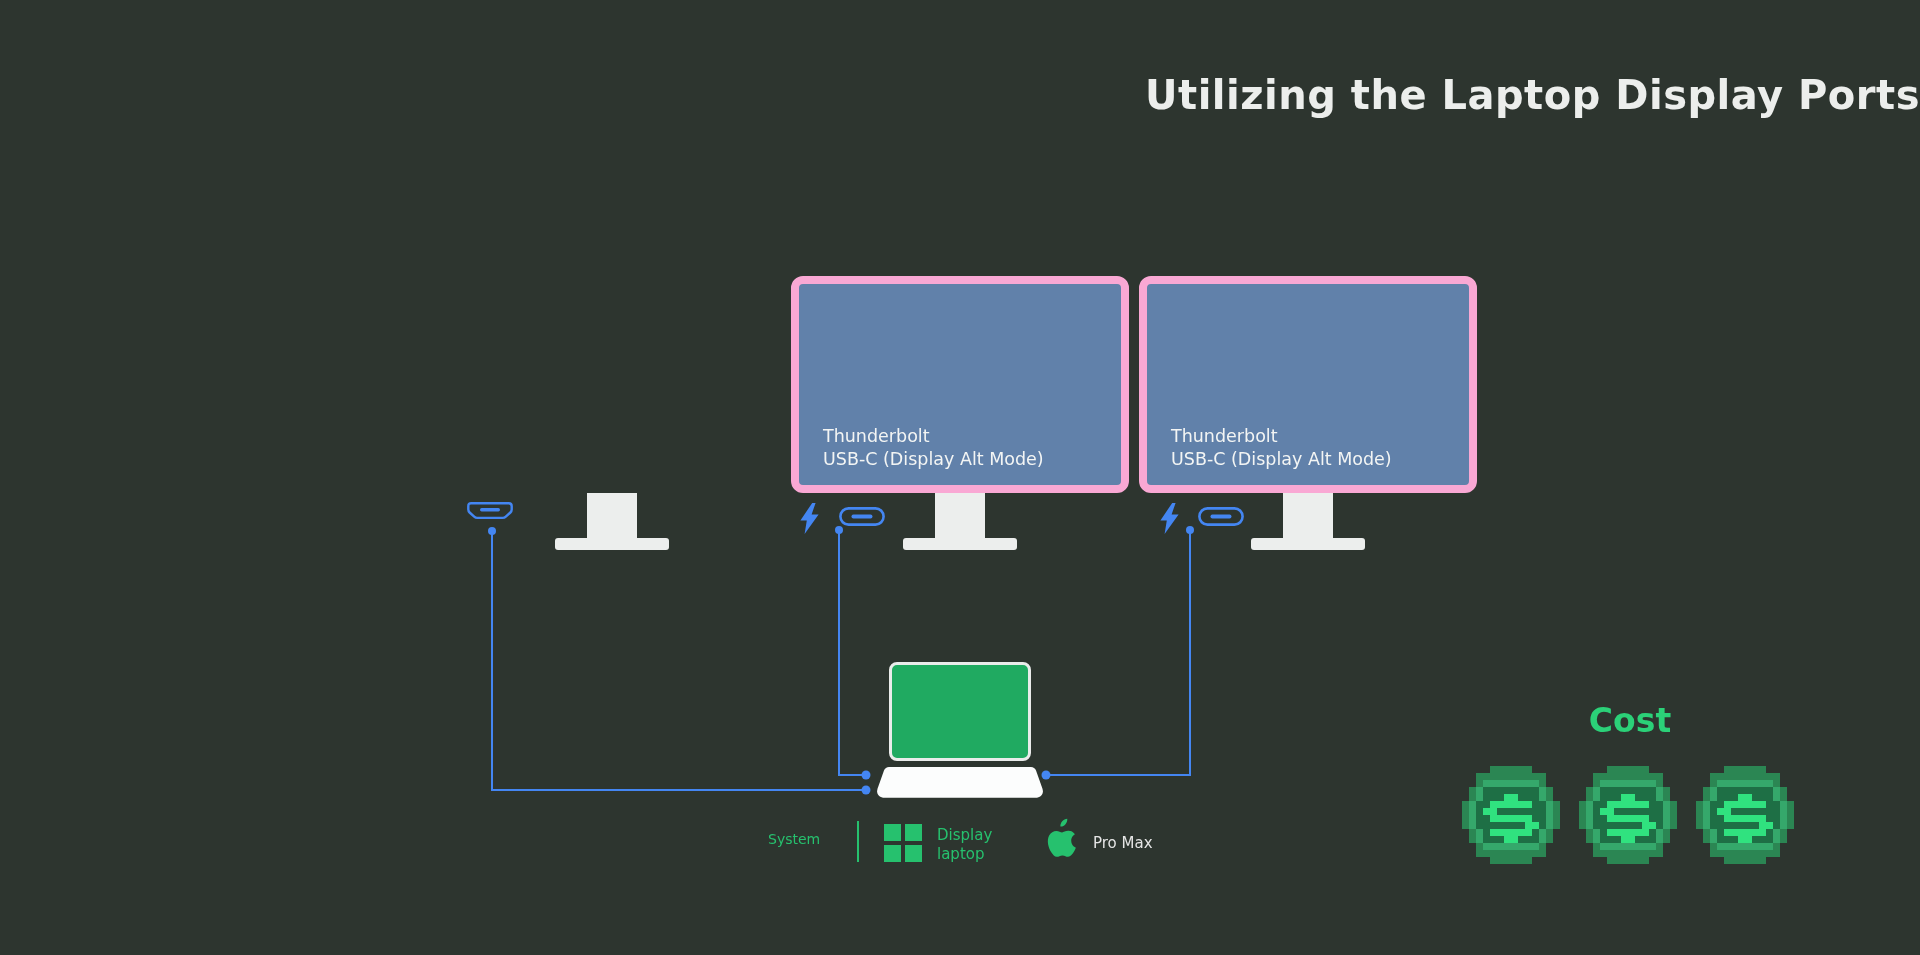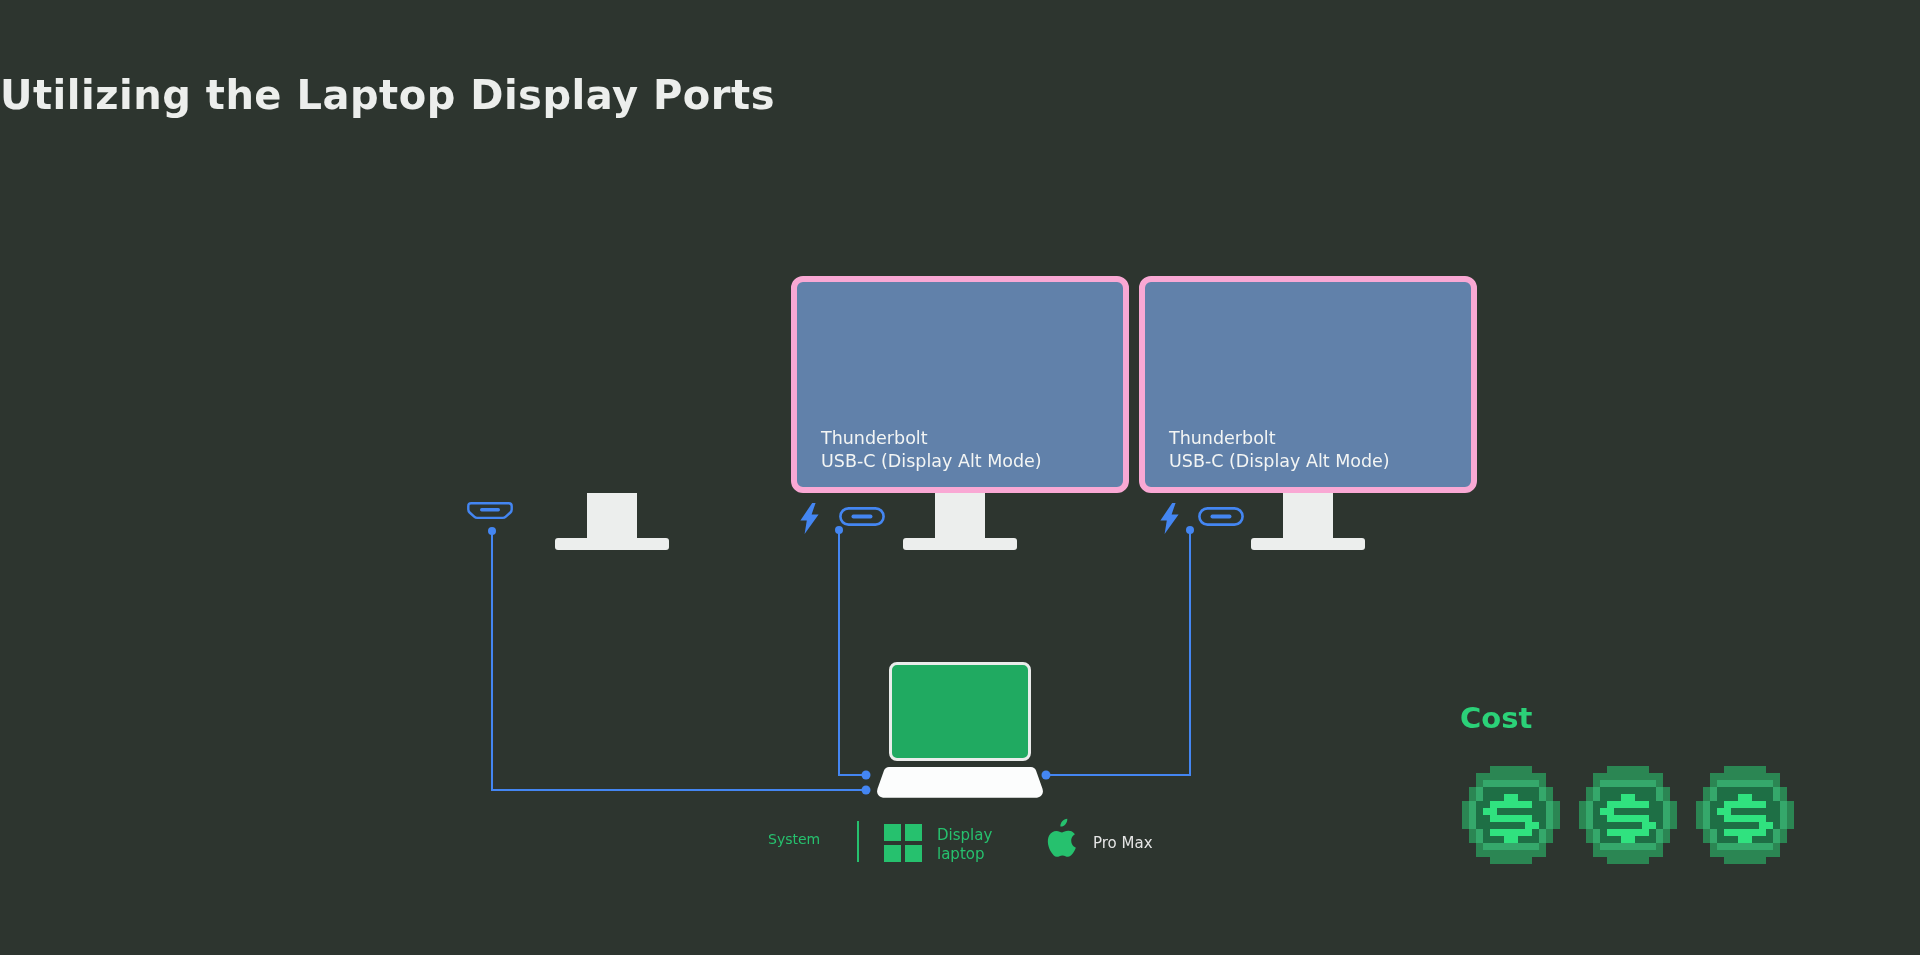--- a/index.html
+++ b/index.html
@@ -4,29 +4,29 @@
 <style>
   * { margin:0; padding:0; box-sizing:border-box; }
   html,body { background:#20261f; }
   .canvas {
     position:relative; width:1920px; height:955px; overflow:hidden;
     background:#2d352f;
     font-family:"DejaVu Sans","Liberation Sans",sans-serif;
   }
   .title {
     position:absolute; top:72px; left:0; width:1920px;
-    text-align:left; font-size:40px; font-weight:bold;
+    text-align:right; font-size:40px; font-weight:bold;
     color:#eceeec; letter-spacing:0.5px;
   }
   
   .monitor-group { position:absolute; top:276px; width:338px; height:300px; }
   .mg1 { left:443px; } .mg2 { left:791px; } .mg3 { left:1139px; }
   .screen {
     position:absolute; left:0; top:0; width:338px; height:217px;
-    background:#6181aa; border:6px solid #f9a8d4; border-radius:12px;
+    background:#6181aa; border:8px solid #f9a8d4; border-radius:12px;
   }
   .screen-label {
     position:absolute; left:24px; bottom:14px;
     color:#f3f5f4; font-size:17.5px; line-height:1.32; font-weight:400;
   }
   .stand-neck {
     position:absolute; left:144px; top:217px; width:50px; height:46px;
     background:#eceeed;
   }
   .stand-base {
@@ -53,22 +53,22 @@
   .windows-logo { position:absolute; left:884px; top:824px; width:38px; height:38px; }
   .windows-logo div { position:absolute; width:17px; height:17px; background:#26c16e; }
   .windows-logo .q2 { left:21px; } .windows-logo .q3 { top:21px; } .windows-logo .q4 { left:21px; top:21px; }
   .windows-option {
     position:absolute; left:937px; top:826px; font-size:15px; line-height:19px; color:#26c16e;
   }
   .apple-logo { position:absolute; left:1040px; top:813px; }
   .apple-option { position:absolute; left:1093px; top:834px; font-size:15px; color:#e5e5e5; }
   
   .cost-title {
-    position:absolute; left:1460px; top:701px; width:340px; 
-    font-size:29px; font-weight:bold; color:#2bd178;
+    position:absolute; left:1460px; top:701px; width:340px; text-align:center;
+    font-size:33px; font-weight:bold; color:#2bd178;
   }
   .coins-row {
     position:absolute; left:1462px; top:766px; width:340px;
     display:flex; gap:19px;
   }
   .coins-row svg { display:block; }
 </style>
 </head>
 <body>
 

